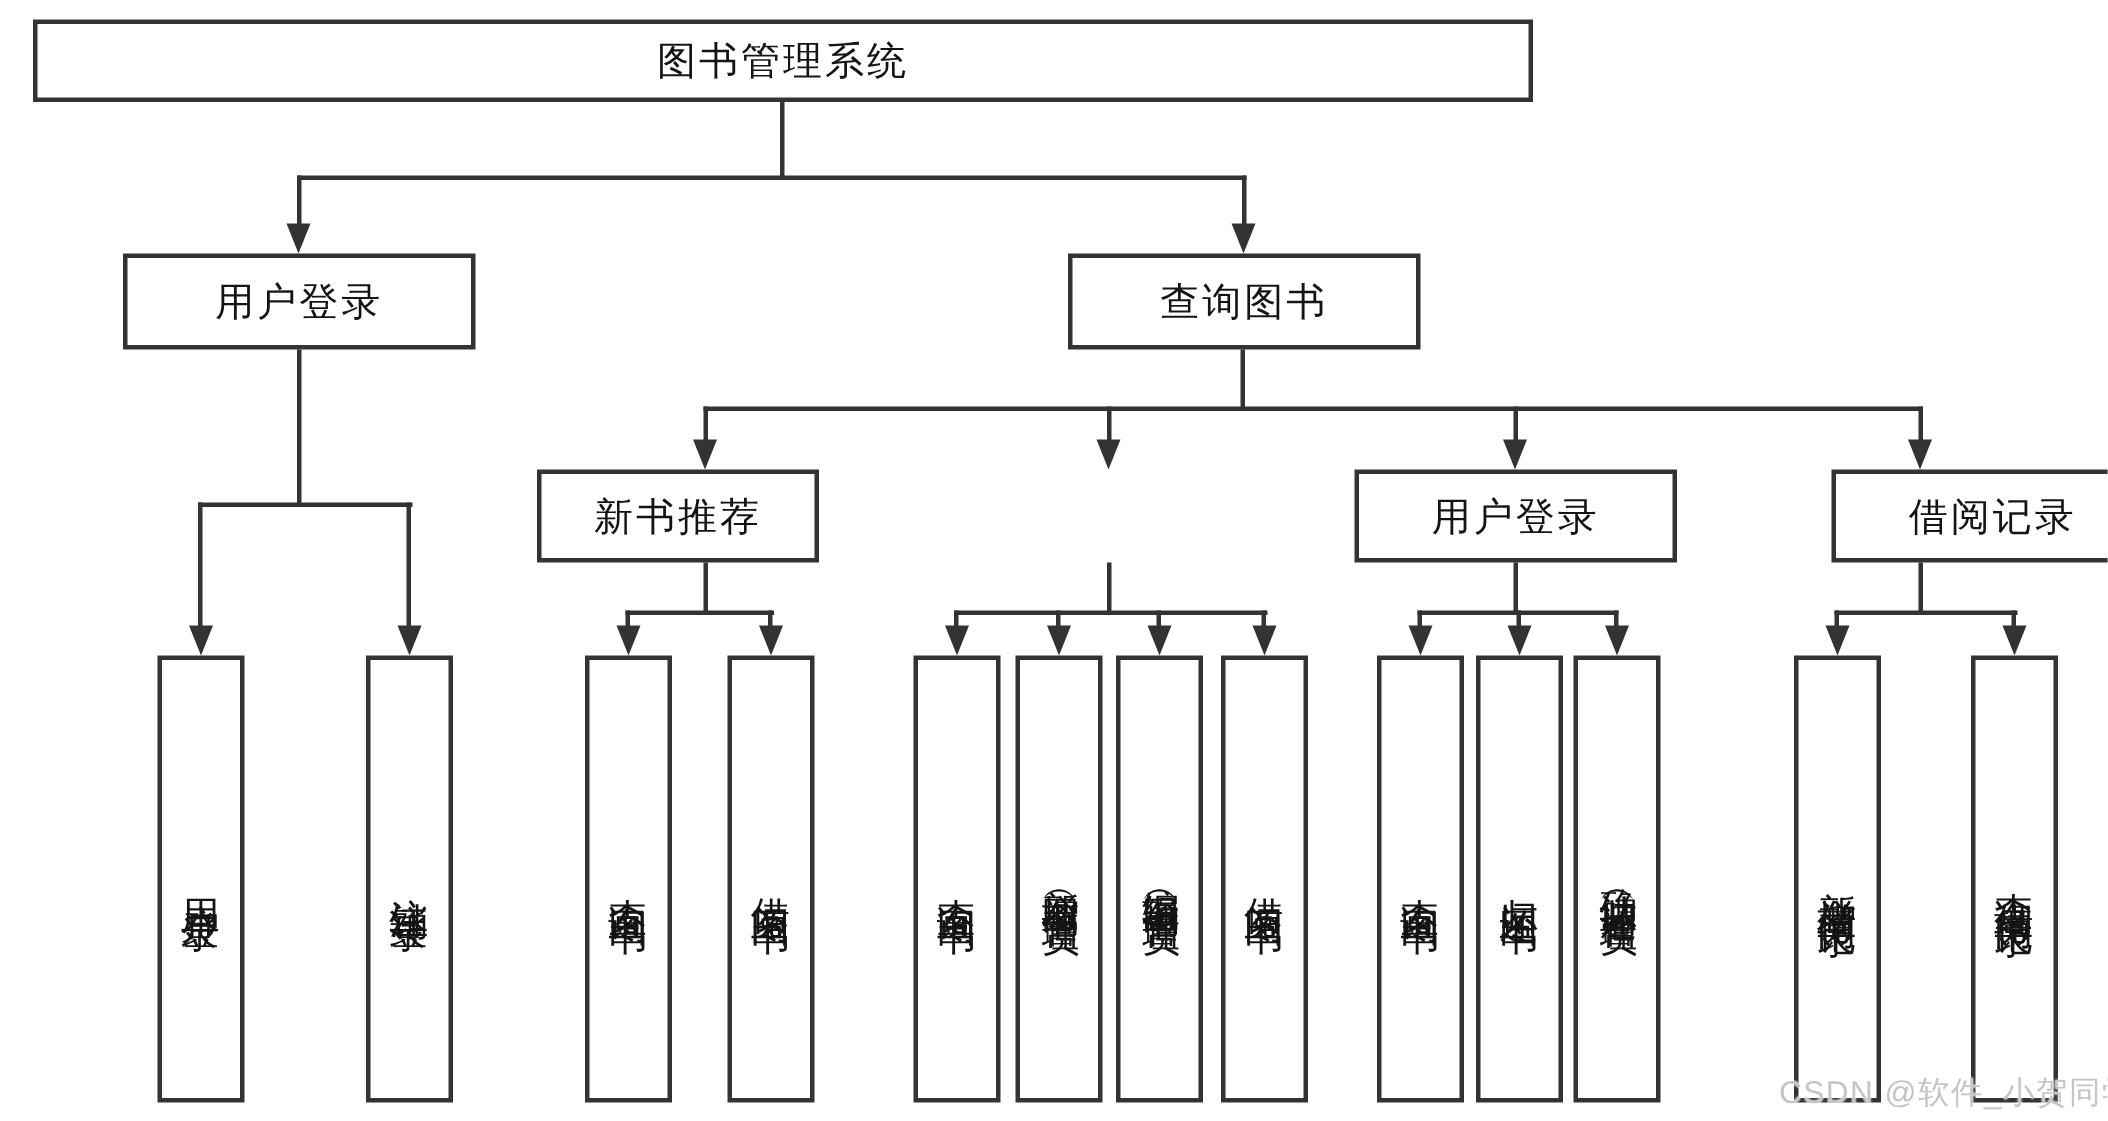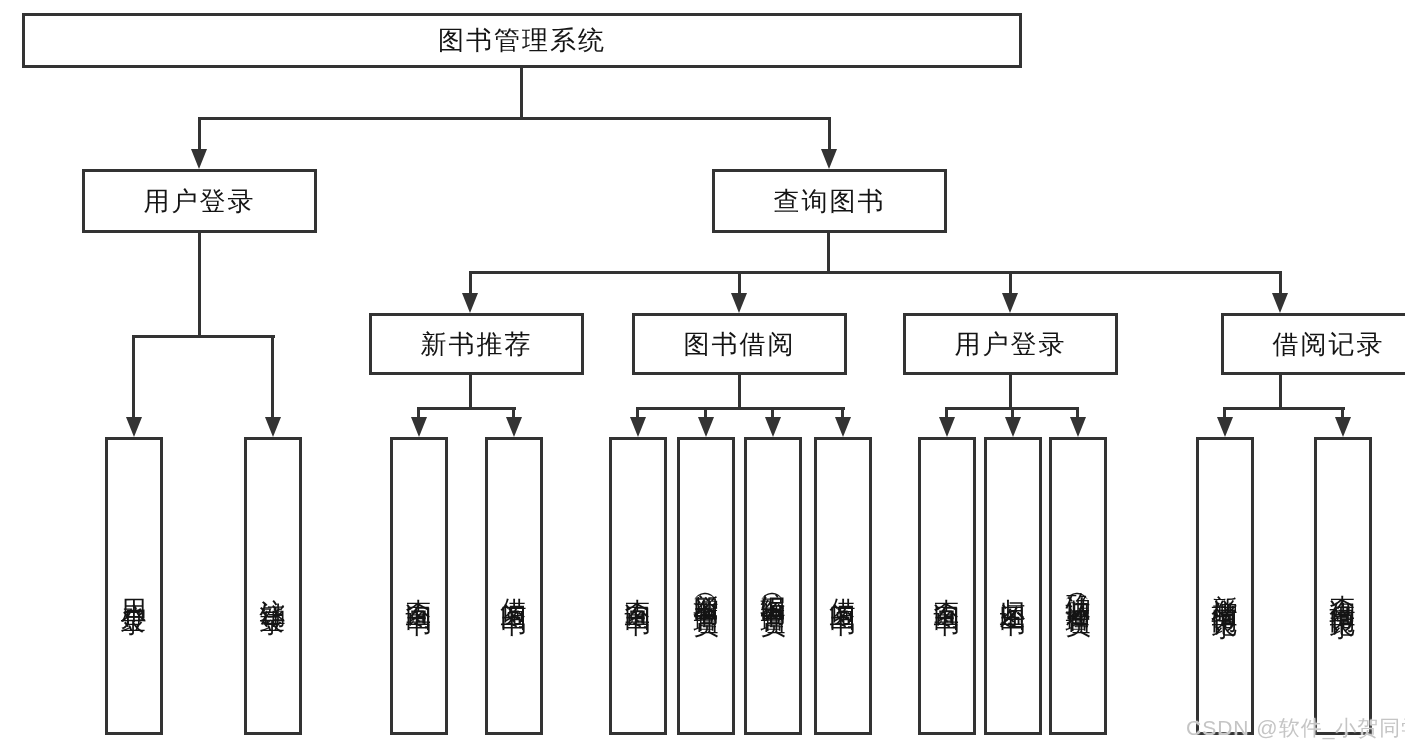--- a/index.html
+++ b/index.html
@@ -44,25 +44,22 @@
     <span>图书管理系统</span>
   </div>
 
   <div class="box" style="left:82px;top:169px;width:235px;height:64px;">
     <span>用户登录</span>
   </div>
   <div class="box" style="left:712px;top:169px;width:235px;height:64px;">
     <span>查询图书</span>
   </div>
 
-  <div class="box" style="left:369px;top:313px;width:215px;height:62px;">
+  <div class="box" style="left:358px;top:313px;width:188px;height:62px;">
     <span>新书推荐</span>
-  </div>
-  <div class="box" style="left:632px;top:313px;width:215px;height:62px;">
-    <span>图书借阅</span>
   </div>
   <div class="box" style="left:903px;top:313px;width:215px;height:62px;">
     <span>用户登录</span>
   </div>
   <div class="box" style="left:1173px;top:313px;width:215px;height:62px;margin-left:48px;">
     <span>借阅记录</span>
   </div>
 
   <div class="box" style="left:105px;top:437px;width:58px;height:298px;">
     <span class="v">用户登录</span>

